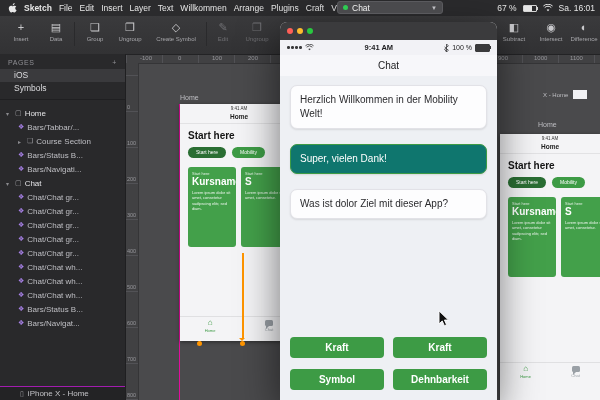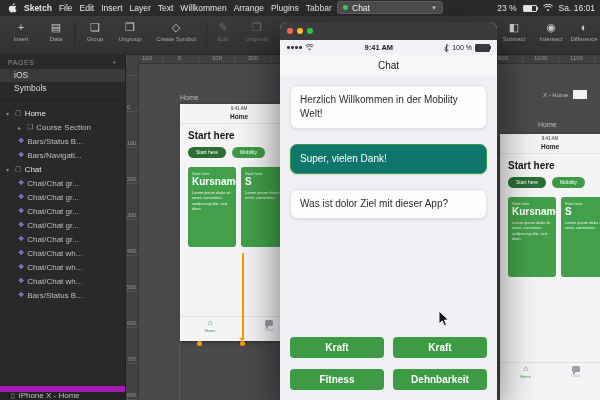--- a/index.html
+++ b/index.html
@@ -41,22 +41,22 @@
   .layer-row{display:flex;align-items:center;height:14px;font-size:8px;color:#bfbfc4;
              padding-left:6px;gap:3px;white-space:nowrap;overflow:hidden;}
   .layer-row.child{padding-left:18px;}
   .tri{font-size:6px;color:#8a8a8e;width:6px;flex:0 0 auto;}
   .ic-artboard{font-size:7px;color:#9a9a9e;flex:0 0 auto;}
   .ic-symbol{font-size:7px;color:#a881e8;flex:0 0 auto;}
   .ic-group{font-size:7px;color:#9a9a9e;flex:0 0 auto;}
   .layer-row .lbl{overflow:hidden;text-overflow:ellipsis;}
   .layer-row.head .lbl{color:#e2e2e5;}
   .side-footer{position:absolute;left:0;bottom:0;width:100%;height:14px;background:#232325;
-               border-top:6px solid #a21caf;font-size:8px;line-height:14px;color:#c2c2c6;
-               padding-left:11px;box-sizing:border-box;display:flex;align-items:center;gap:4px;}
+               border-top:1px solid #a21caf;font-size:8px;line-height:14px;color:#c2c2c6;
+               padding-left:20px;box-sizing:border-box;display:flex;align-items:center;gap:4px;}
   
   .canvas{position:absolute;left:126px;top:54px;width:474px;height:346px;background:#4a4a4c;overflow:hidden;}
   .ruler-h{position:absolute;left:0;top:0;width:474px;height:9px;background:#414143;
            border-bottom:1px solid #353537;color:#97979c;font-size:6px;
            background-image:repeating-linear-gradient(90deg,#525256 0 1px,transparent 1px 36px);}
   .ruler-h span{position:absolute;top:1px;}
   .ruler-v{position:absolute;left:0;top:9px;width:12px;height:337px;background:#414143;
            border-right:1px solid #353537;color:#97979c;font-size:5.5px;
            background-image:repeating-linear-gradient(0deg,#525256 0 1px,transparent 1px 36px);}
   .ruler-v span{position:absolute;left:1px;}
@@ -131,26 +131,26 @@
     </span>
     <span class="app menu-item">Sketch</span>
     <span class="menu-item">File</span>
     <span class="menu-item">Edit</span>
     <span class="menu-item">Insert</span>
     <span class="menu-item">Layer</span>
     <span class="menu-item">Text</span>
     <span class="menu-item">Willkommen</span>
     <span class="menu-item">Arrange</span>
     <span class="menu-item">Plugins</span>
-    <span class="menu-item">Tabbar</span>
+    <span class="menu-item">Craft</span>
     <span class="menu-item">View</span>
     <span class="menu-item">Window</span>
     <span class="menu-item">Help</span>
     <div class="mb-right">
-      <span>23 %</span>
+      <span>67 %</span>
       <span class="batt">
           <i style="width:70%"></i>
         </span>
       <span style="display:flex;">
         <svg width="10" height="8" viewBox="0 0 10 8">
             <path d="M5 7.2 L6.4 5.7 A2.3 2.3 0 0 0 3.6 5.7 Z" fill="#e6e6e6"></path>
             <path d="M1.7 3.6 A4.7 4.7 0 0 1 8.3 3.6" stroke="#e6e6e6" stroke-width="1" fill="none"></path>
             <path d="M0.4 2 A6.8 6.8 0 0 1 9.6 2" stroke="#e6e6e6" stroke-width="1" fill="none"></path>
           </svg>
       </span>
@@ -217,20 +217,24 @@
     <div class="page-row sel">iOS</div>
     <div class="page-row">Symbols</div>
     <div class="side-div"></div>
 
     <div class="layer-row head">
       <span class="tri">▾</span>
       <span class="ic-artboard">▢</span>
       <span class="lbl">Home</span>
     </div>
     <div class="layer-row child">
+      <span class="ic-symbol">❖</span>
+      <span class="lbl">Bars/Tabbar/...</span>
+    </div>
+    <div class="layer-row child">
       <span class="tri">▸</span>
       <span class="ic-group">❏</span>
       <span class="lbl">Course Section</span>
     </div>
     <div class="layer-row child">
       <span class="ic-symbol">❖</span>
       <span class="lbl">Bars/Status B...</span>
     </div>
     <div class="layer-row child">
       <span class="ic-symbol">❖</span>
@@ -269,20 +273,24 @@
       <span class="ic-symbol">❖</span>
       <span class="lbl">Chat/Chat wh...</span>
     </div>
     <div class="layer-row child">
       <span class="ic-symbol">❖</span>
       <span class="lbl">Chat/Chat wh...</span>
     </div>
     <div class="layer-row child">
       <span class="ic-symbol">❖</span>
       <span class="lbl">Bars/Status B...</span>
+    </div>
+    <div class="layer-row child">
+      <span class="ic-symbol">❖</span>
+      <span class="lbl">Bars/Navigat...</span>
     </div>
 
     <div class="side-footer">
       <span class="ic-artboard">▯</span>
       <span>iPhone X - Home</span>
     </div>
   </div>
 
   <div class="canvas">
     <div class="ruler-h">
@@ -416,21 +424,21 @@
     <div class="pw-nav">
       <span>Chat</span>
     </div>
     <div class="pw-body">
       <div class="bub">Herzlich Willkommen in der Mobility Welt!</div>
       <div class="bub green">Super, vielen Dank!</div>
       <div class="bub">Was ist dolor Ziel mit dieser App?</div>
       <div class="pw-buttons">
         <div class="pw-btn">Kraft</div>
         <div class="pw-btn">Kraft</div>
-        <div class="pw-btn">Fitness</div>
+        <div class="pw-btn">Symbol</div>
         <div class="pw-btn">Dehnbarkeit</div>
       </div>
     </div>
   </div>
 
   <div class="cursor">
     <svg width="11" height="17" viewBox="0 0 12 19">
       <path d="M1 1 L1 15.5 L4.6 12.2 L7 17.6 L9.4 16.5 L7 11.2 L11.5 11.2 Z" fill="#111" stroke="#fff" stroke-width="1"></path>
     </svg>
   </div>

